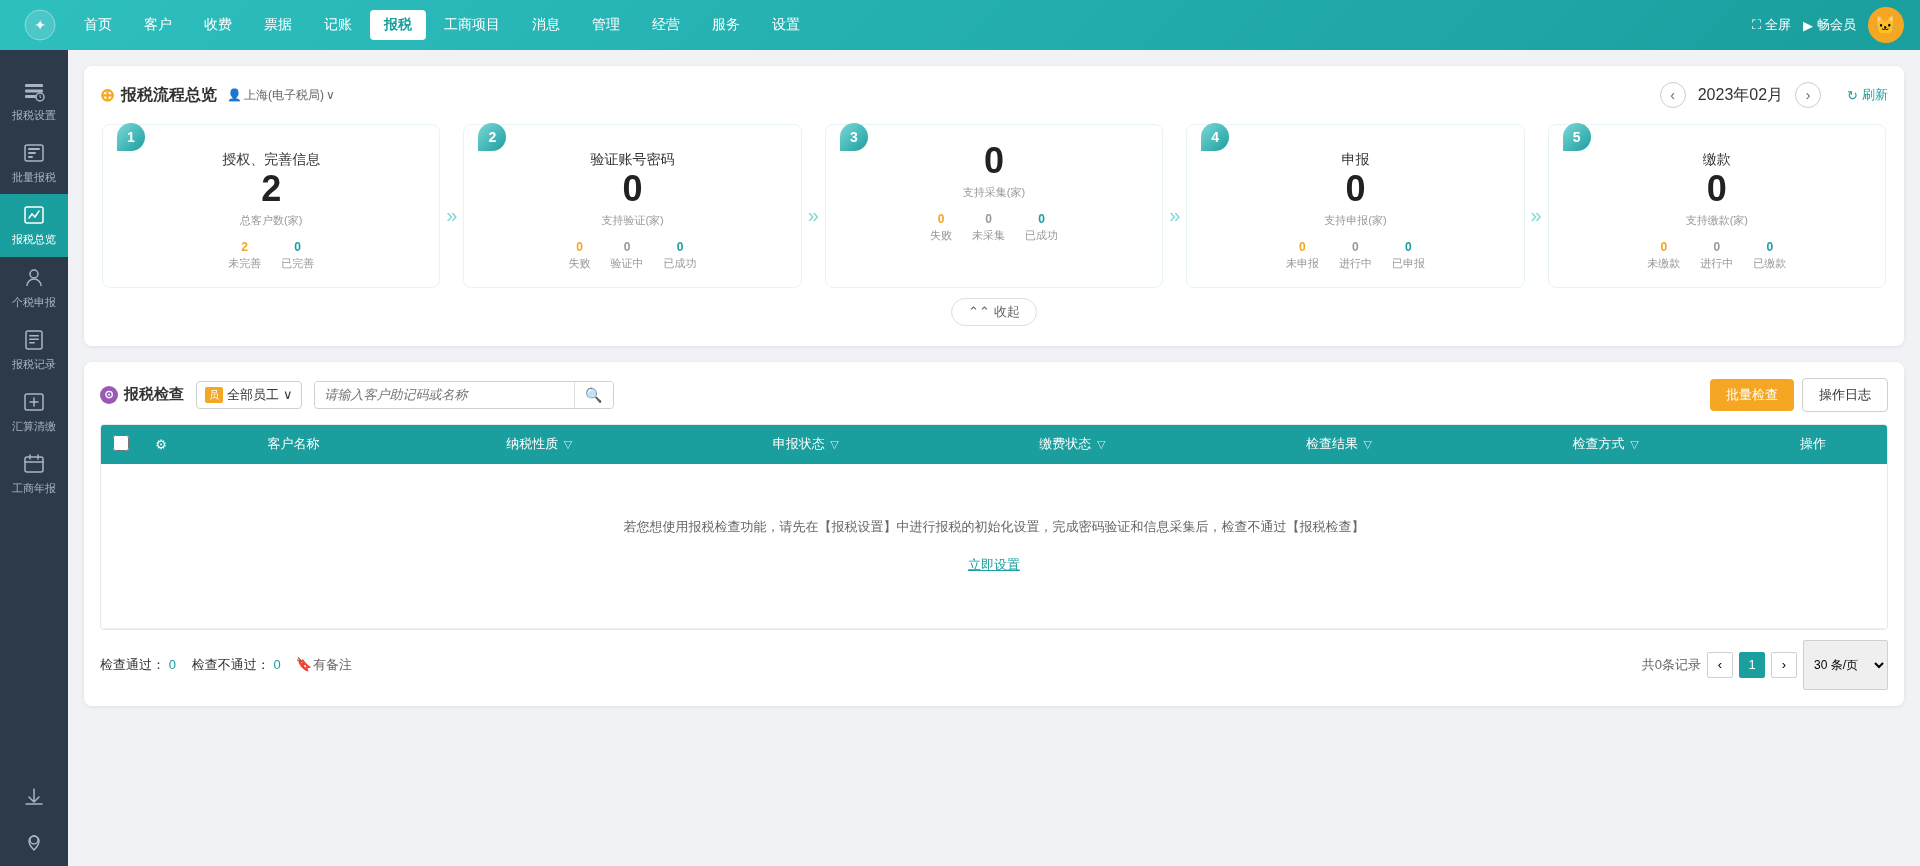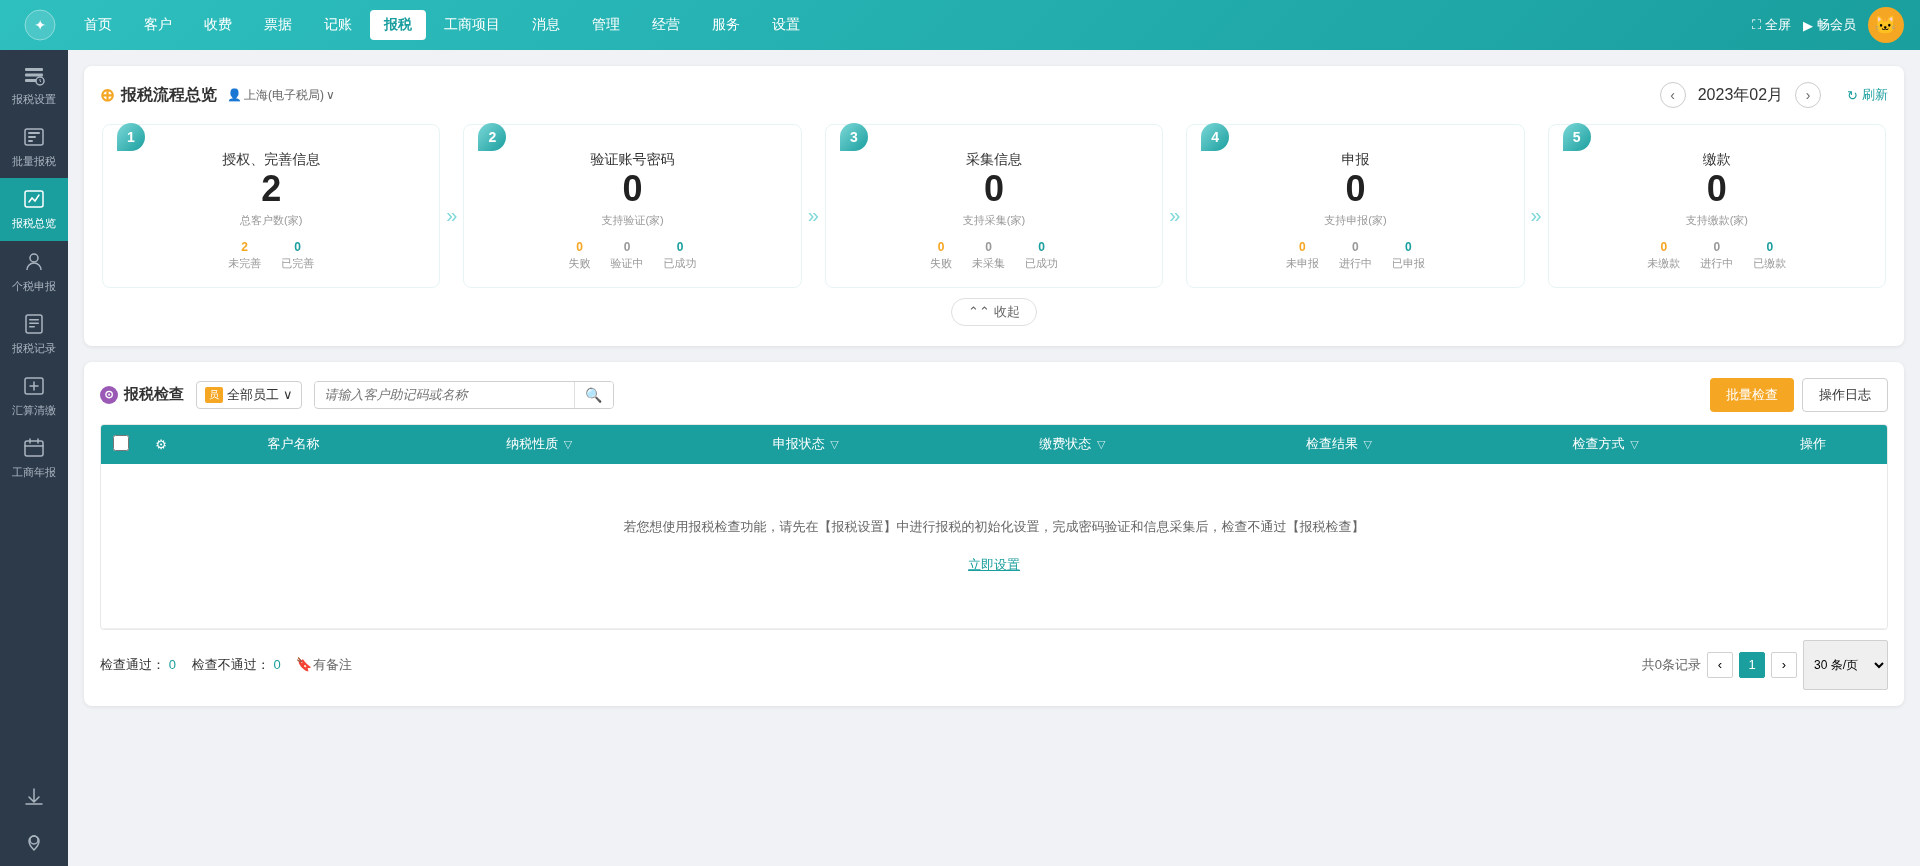--- a/index.html
+++ b/index.html
@@ -73,21 +73,21 @@
     .left-sidebar {
       position: fixed;
       top: 50px;
       left: 0;
       width: 68px;
       bottom: 0;
       background: #2d3a4a;
       display: flex;
       flex-direction: column;
       align-items: center;
-      padding-top: 4px;
+      padding-top: 20px;
       z-index: 99;
       gap: 0;
     }
     .sidebar-item {
       display: flex;
       flex-direction: column;
       align-items: center;
       justify-content: center;
       width: 68px;
       padding: 10px 4px;
@@ -348,20 +348,21 @@
       border-left: 1px solid #e0e0e0;
       padding: 5px 10px;
       cursor: pointer;
       color: #666;
       font-size: 14px;
     }
     .header-right-actions {
       margin-left: auto;
       display: flex;
       gap: 8px;
+      align-items: center;
     }
     .btn-primary {
       background: #f5a623;
       color: white;
       border: none;
       border-radius: 4px;
       padding: 7px 16px;
       cursor: pointer;
       font-size: 13px;
       font-weight: 500;
@@ -668,21 +669,20 @@
             <span class="stat-value teal">0</span>
             <span class="stat-label">已成功</span>
           </div>
         </div>
       </div>
 
       <div class="arrow-connector">»</div>
 
       <div class="step-card">
         <div class="step-number">3</div>
-        <div class="step-title">采集信息</div>
         <div class="step-value">0</div>
         <div class="step-subtitle">支持采集(家)</div>
         <div class="step-stats">
           <div class="stat-item">
             <span class="stat-value orange">0</span>
             <span class="stat-label">失败</span>
           </div>
           <div class="stat-item">
             <span class="stat-value gray">0</span>
             <span class="stat-label">未采集</span>

